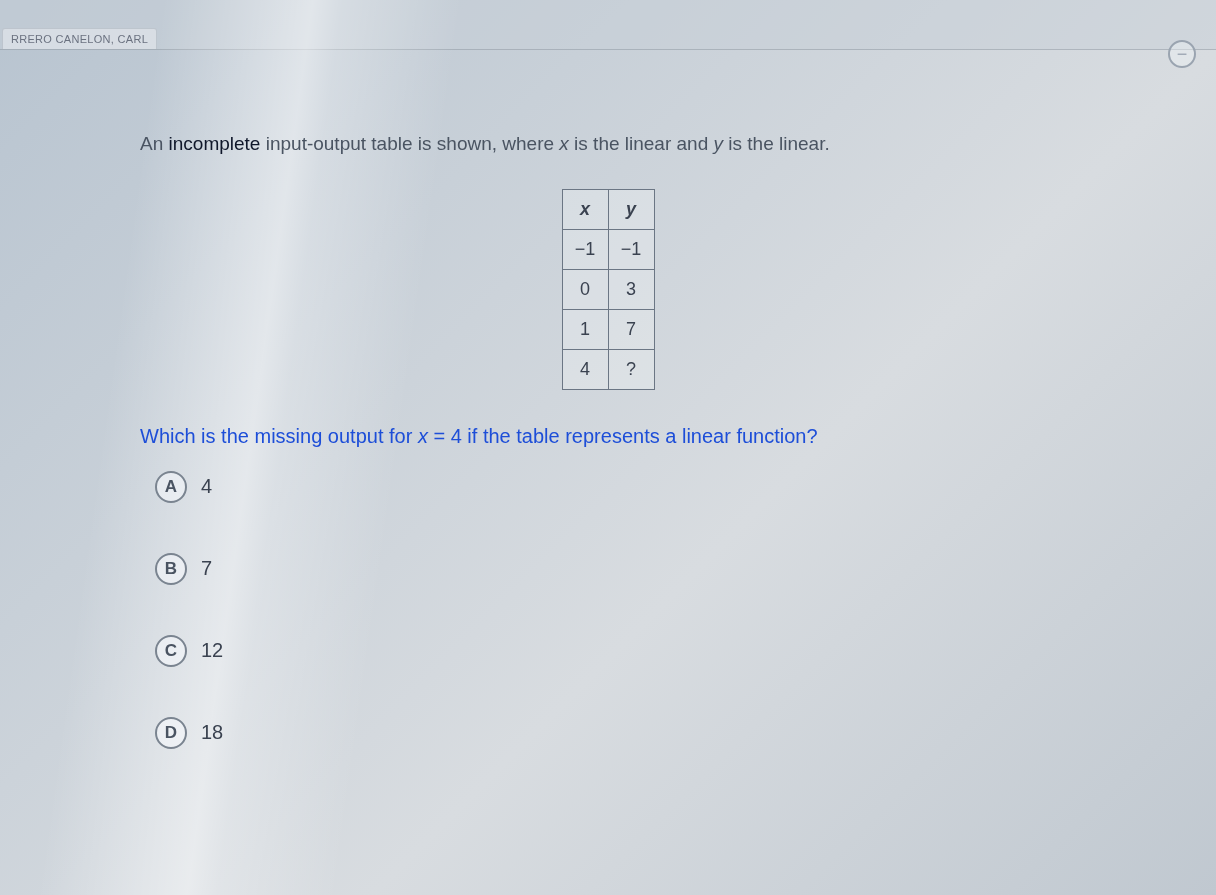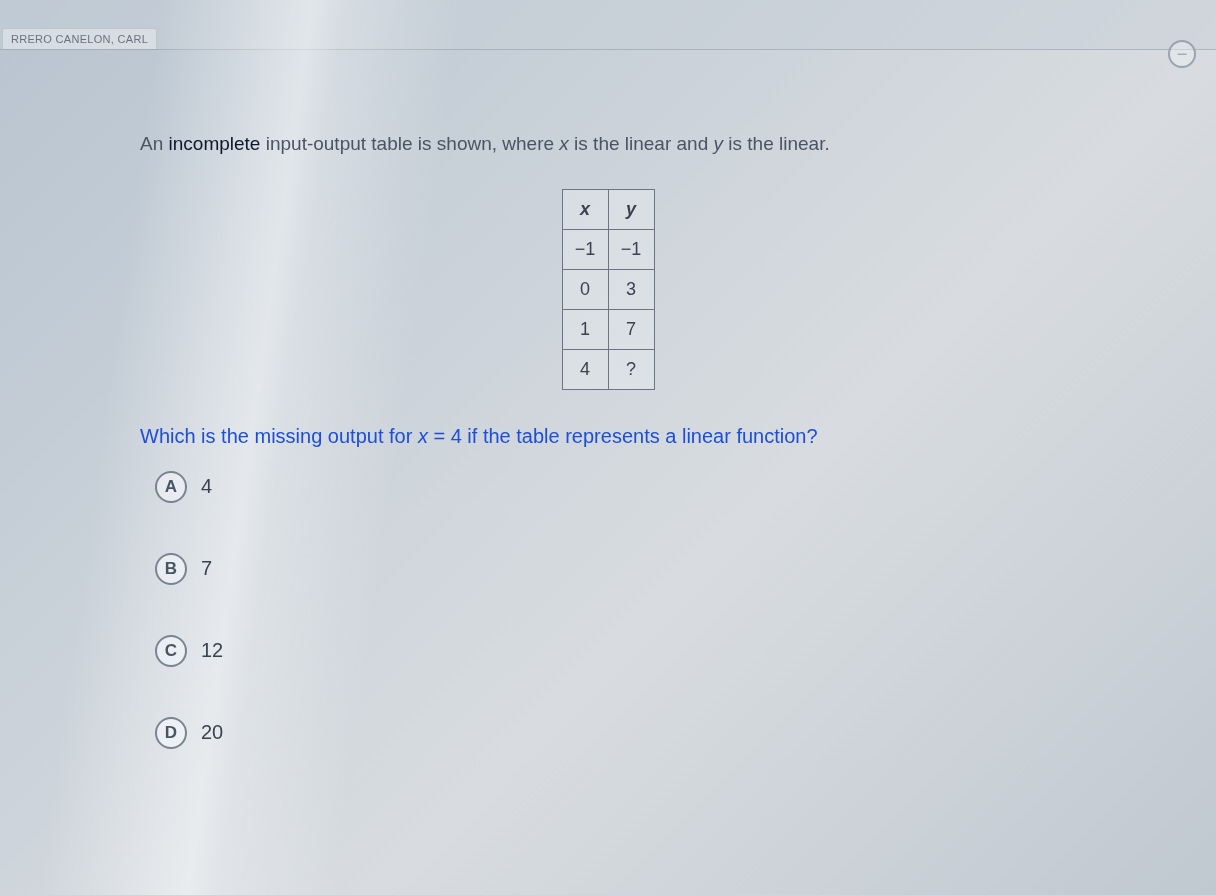--- a/index.html
+++ b/index.html
@@ -187,17 +187,17 @@
     <div class="answer-row">
       <div class="answer-circle">B</div>
       <div class="answer-text">7</div>
     </div>
     <div class="answer-row">
       <div class="answer-circle">C</div>
       <div class="answer-text">12</div>
     </div>
     <div class="answer-row">
       <div class="answer-circle">D</div>
-      <div class="answer-text">20</div>
+      <div class="answer-text">18</div>
     </div>
   </div>
 
 </div>
 
 </body></html>

